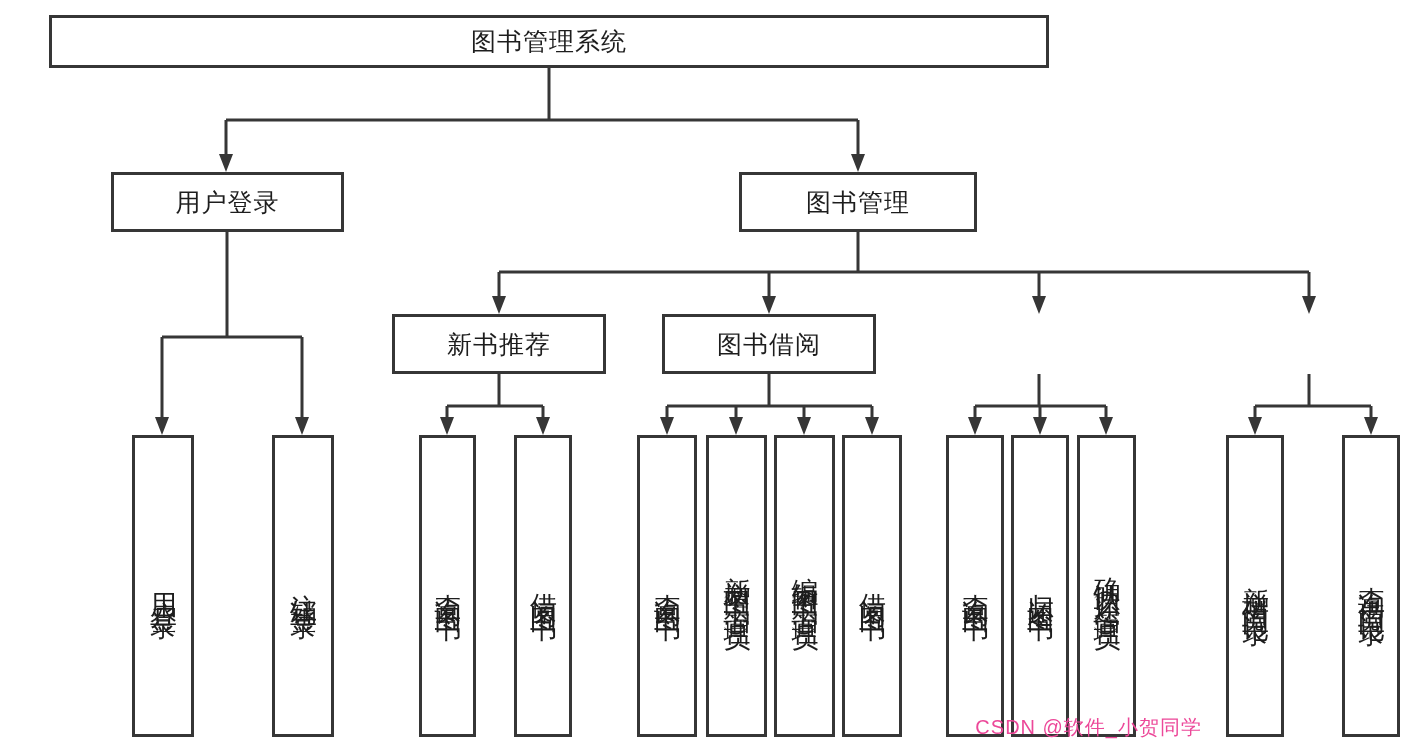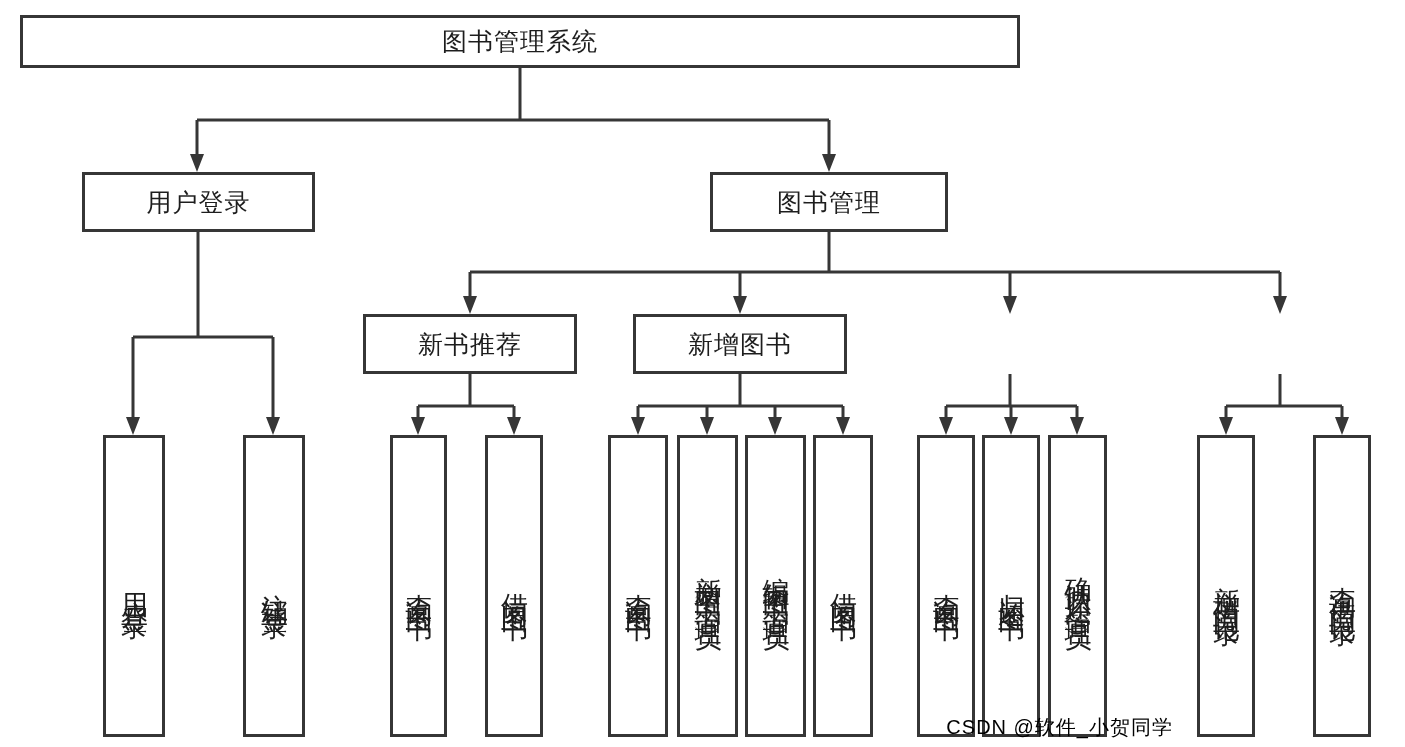--- a/index.html
+++ b/index.html
@@ -6,20 +6,21 @@
   body {
     width: 1405px; height: 747px;
     background: #ffffff;
     font-family: "Liberation Sans", "DejaVu Sans", sans-serif;
     overflow: hidden;
   }
   #stage {
     position: relative;
     width: 1179px; height: 747px;
     background: #ffffff;
+    margin-left: 29px;
   }
   #edges {
     position: absolute; left: 0; top: 0;
     width: 1405px; height: 747px;
   }
   .hbox, .vbox {
     position: absolute;
     box-sizing: border-box;
     background: #ffffff;
     border: 3px solid #363636;
@@ -39,21 +40,21 @@
     font-size: 27px;
     letter-spacing: 7px;
     color: #1d1d1d;
     line-height: 1;
   }
   .watermark {
     position: absolute;
     right: 6px;
     top: 714px;
     font-size: 20px;
-    color: #000000;
+    color: #ec4899;
     letter-spacing: 1px;
     z-index: 10;
     white-space: nowrap;
   }
 </style>
 </head>
 <body>
 
 <div id="stage">
 
@@ -85,21 +86,21 @@
     <span class="hlabel">用户登录</span>
   </div>
   <div class="hbox" style="left:363px;top:314px;width:214px;height:60px">
     <span class="hlabel">新书推荐</span>
   </div>
 
   <div class="hbox" style="left:710px;top:172px;width:238px;height:60px">
     <span class="hlabel">图书管理</span>
   </div>
   <div class="hbox" style="left:633px;top:314px;width:214px;height:60px">
-    <span class="hlabel">新增图书</span>
+    <span class="hlabel">图书借阅</span>
   </div>
 
   <div class="vbox" style="left:103px;top:435px;width:62px;height:302px">
     <span class="vlabel">用户登录</span>
   </div>
   <div class="vbox" style="left:243px;top:435px;width:62px;height:302px">
     <span class="vlabel">注销登录</span>
   </div>
 
   <div class="vbox" style="left:390px;top:435px;width:57px;height:302px">

